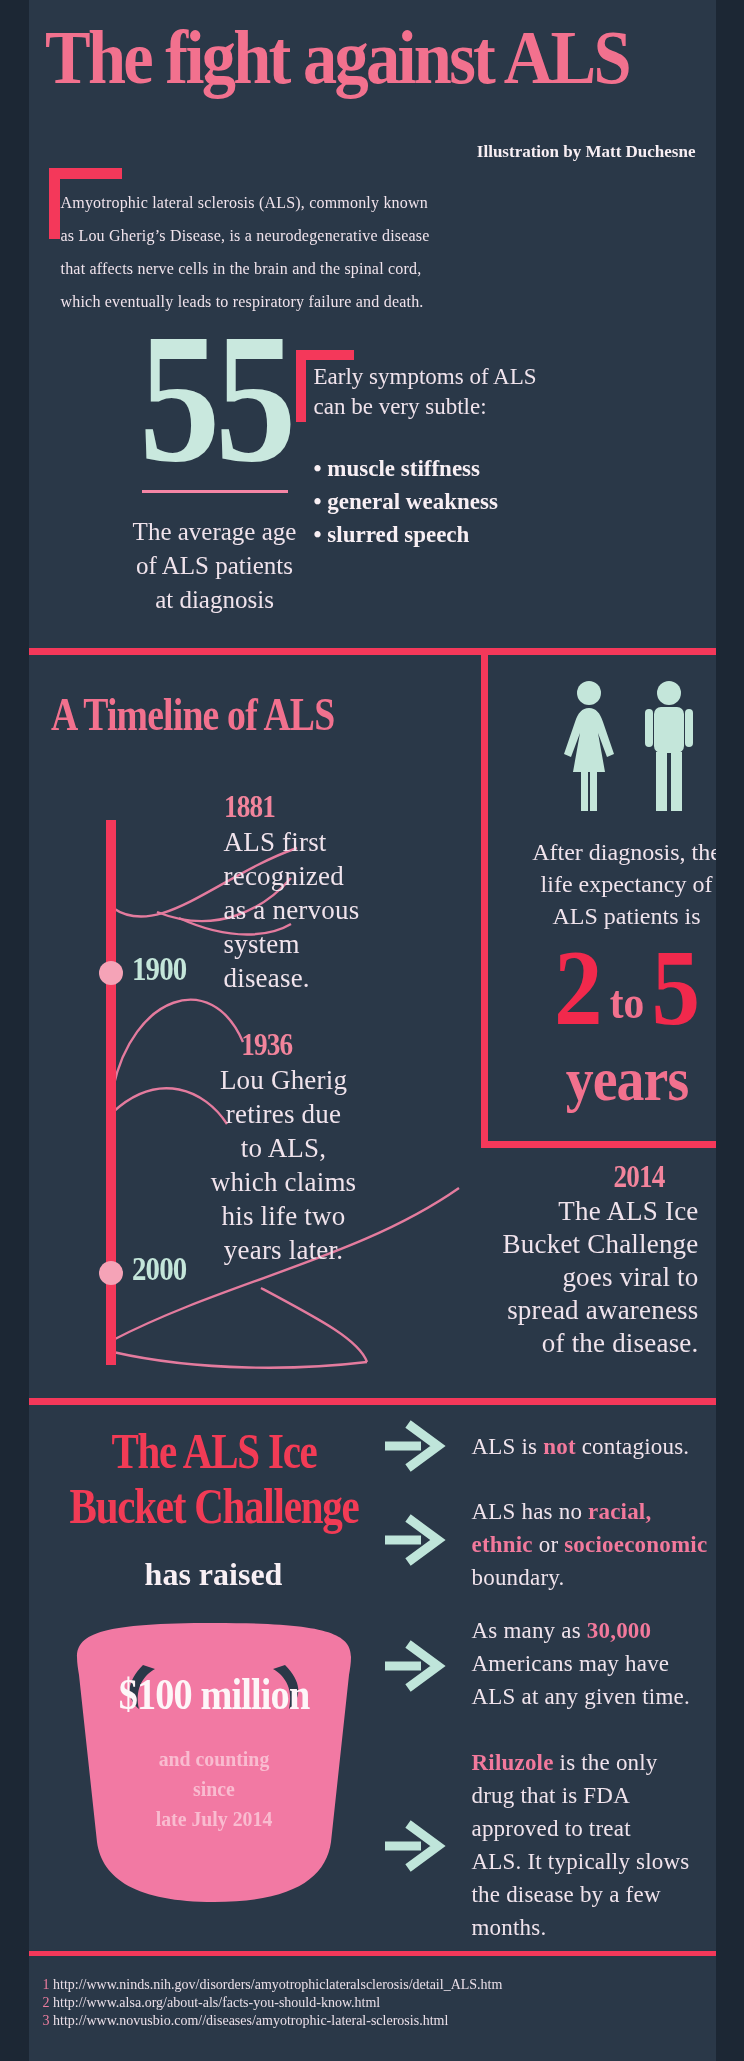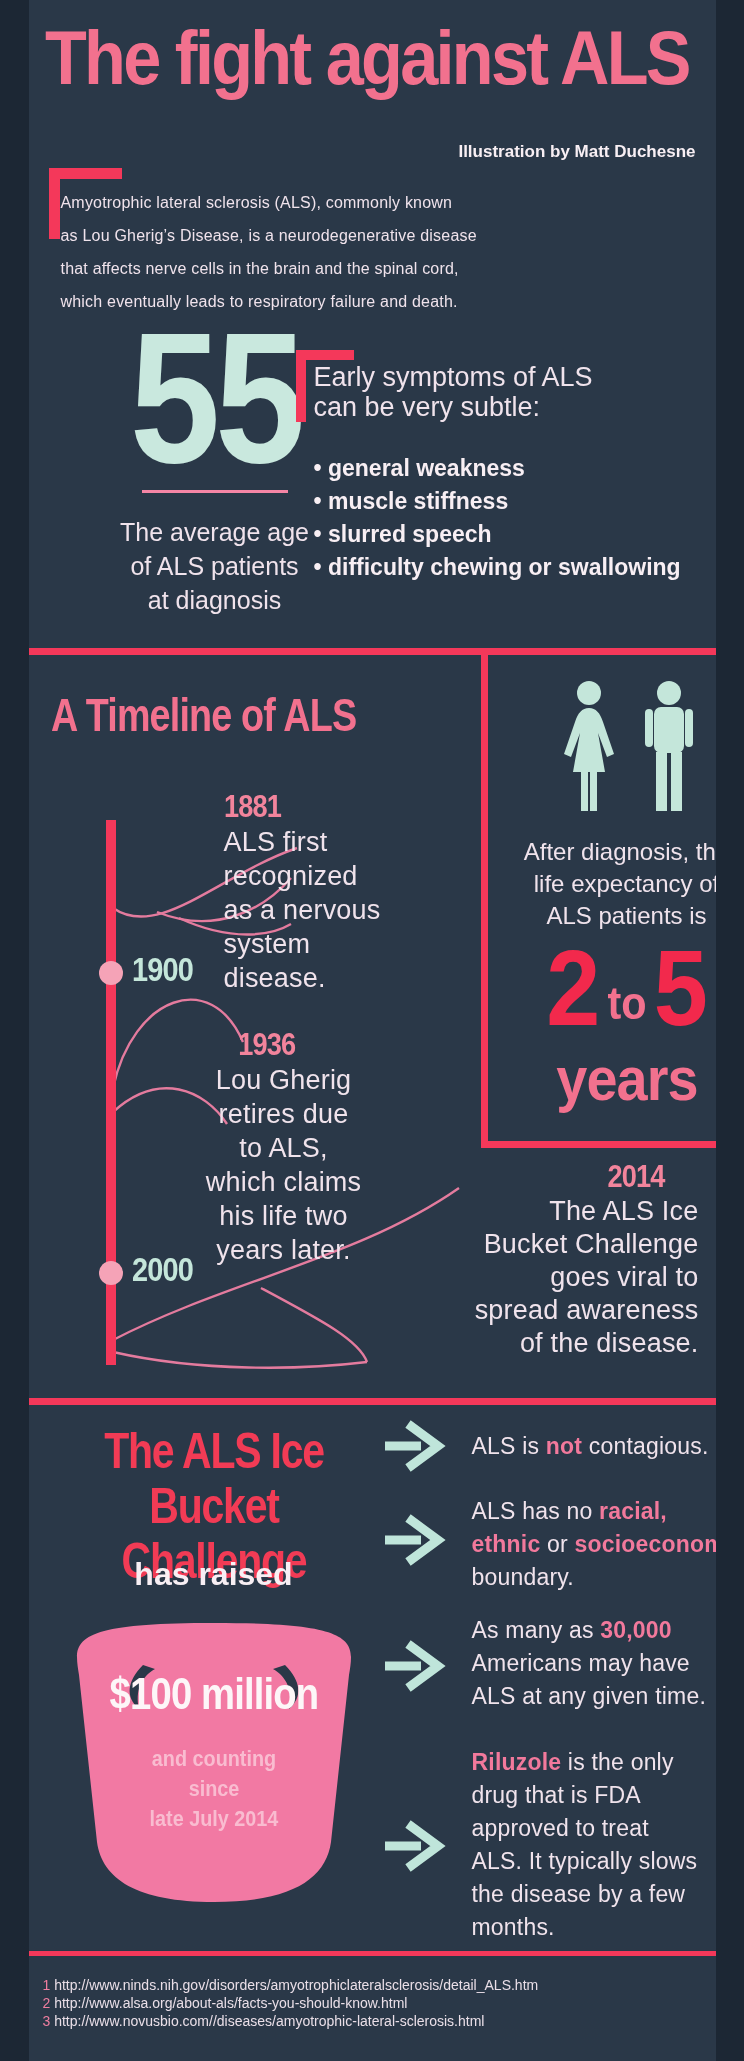--- a/index.html
+++ b/index.html
@@ -13,21 +13,21 @@
     --mint:#C4E6DA;
     --mint-num:#C9E8DE;
     --txt:#F0E3EC;
     --txt-bold:#F8EFF4;
     --bucket:#F279A3;
   }
   html,body{margin:0;padding:0;background:#1c2734;}
   #canvas{
     position:relative;width:687px;height:2061px;margin:0 auto;
     background:var(--bg);overflow:hidden;
-    font-family:Liberation Sans, sans-serif;color:var(--txt);
+    font-family:Liberation Serif, serif;color:var(--txt);
   }
   .abs{position:absolute;}
   .nowrap{white-space:nowrap;}
   .prelines{white-space:pre-line;}
   .center{text-align:center;}
 
   .main-title{left:16px;top:14px;font-size:76px;font-weight:bold;color:var(--pink);
     letter-spacing:-3px;white-space:nowrap;transform:scaleX(.90);transform-origin:0 0;}
   .credit{right:20px;top:142px;font-size:17px;font-weight:bold;color:var(--txt-bold);}
 
@@ -36,21 +36,21 @@
   .bracket-symptoms{left:267px;top:350px;width:48px;height:62px;border-width:10px;}
 
   .intro{left:32px;top:186px;width:690px;font-size:16px;line-height:33px;letter-spacing:.2px;}
 
   .stat55{left:40px;top:318px;width:292px;}
   .stat55 .num{font-size:185px;line-height:160px;font-weight:bold;color:var(--mint-num);
     letter-spacing:-6px;transform:scaleX(.88);transform-origin:50% 0;}
   .stat55 .rule{width:146px;height:3px;background:#F585A5;margin:12px auto 0 auto;}
   .stat55 .cap{margin-top:22px;font-size:25px;line-height:34px;}
 
-  .symptoms-head{left:285px;top:362px;width:430px;font-size:27px;line-height:30px;}
+  .symptoms-head{left:285px;top:362px;width:430px;font-size:23px;line-height:30px;}
   .symptoms-list{left:285px;top:452px;width:400px;font-size:23px;line-height:33px;
     font-weight:bold;color:var(--txt-bold);}
   .sym-item::before{content:"\2022  ";}
 
   .divider{left:0;width:744px;background:var(--red);}
   .divider1{top:648px;height:7px;}
   .divider2{top:1398px;height:7px;}
   .divider3{top:1951px;height:5px;}
 
   .tl-title{left:22px;top:688px;font-size:46px;font-weight:bold;color:var(--pink);
@@ -125,24 +125,23 @@
     <div class="rule"></div>
     <div class="cap prelines">The average age
 of ALS patients
 at diagnosis</div>
   </div>
 
   <div class="abs bracket bracket-symptoms"></div>
   <div class="abs symptoms-head prelines">Early symptoms of ALS
 can be very subtle:</div>
   <div class="abs symptoms-list">
+      <div class="sym-item">muscle stiffness</div>
       <div class="sym-item">general weakness</div>
-      <div class="sym-item">muscle stiffness</div>
       <div class="sym-item">slurred speech</div>
-      <div class="sym-item">difficulty chewing or swallowing</div>
     </div>
 
   <div class="abs divider divider1"></div>
 
   <div class="abs tl-title">A Timeline of ALS</div>
 
   <svg class="abs" style="left:0;top:640px;" width="744" height="760" viewBox="0 0 744 760" fill="none">
     <g stroke="#EE7FA3" stroke-width="2.4" opacity="0.95">
       <path d="M84,268 C130,300 190,235 268,208"></path>
       <path d="M128,272 C188,296 236,268 262,238"></path>

